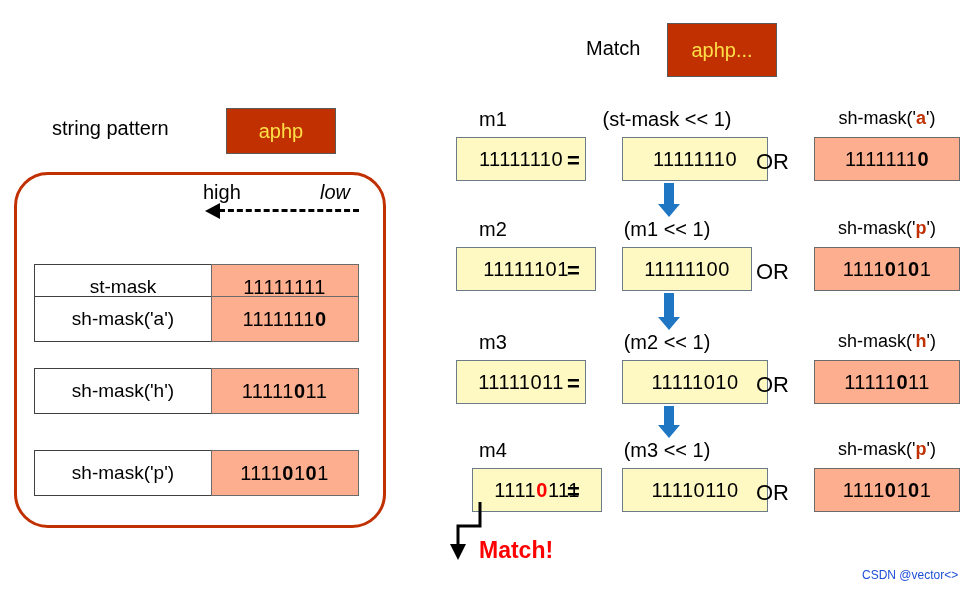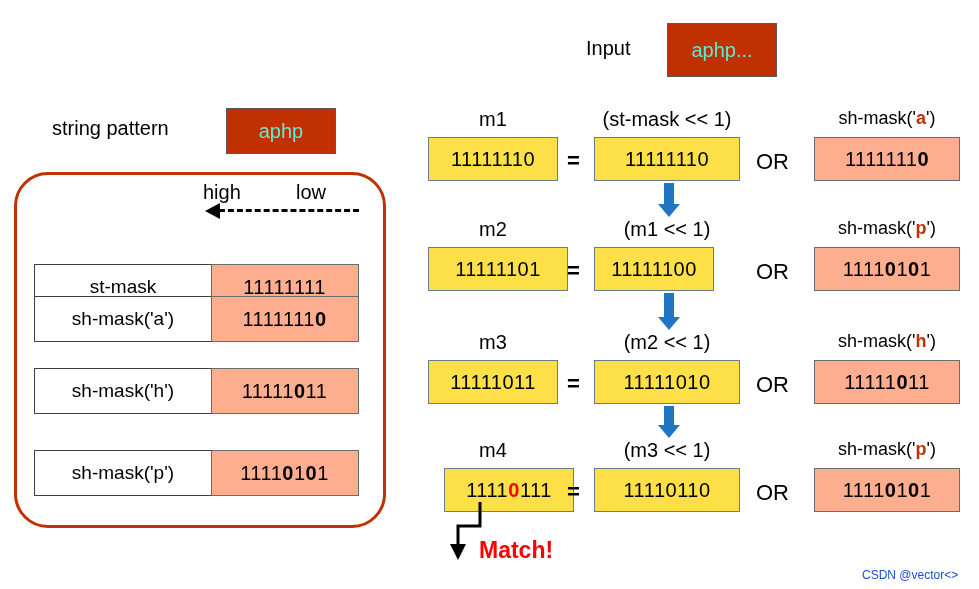--- a/index.html
+++ b/index.html
@@ -8,38 +8,38 @@
 
   .abs{position:absolute;}
 
   
   .lbl{font-size:20px;line-height:1;white-space:nowrap;}
   .lbl-sm{font-size:18px;line-height:1;white-space:nowrap;}
   .center{text-align:center;}
 
   
   .brick{
-    background:#C03000;border:1px solid #5a5a5a;color:#5eead4;
+    background:#C03000;border:1px solid #5a5a5a;color:#fde047;
     display:flex;align-items:center;justify-content:center;
     font-size:20px;
   }
   .white-cell{
     background:#ffffff;border:1.5px solid #404040;
     display:flex;align-items:center;justify-content:center;
     font-size:19px;
   }
   .salmon-cell{
     background:#FCAE8E;border:1.5px solid #6b6b6b;
     display:flex;align-items:center;justify-content:center;
     font-size:20px;letter-spacing:.5px;
   }
   .blue-cell{
-    background:#fde047;border:1.5px solid #6b7b88;
+    background:#fef9c3;border:1.5px solid #6b7b88;
     display:flex;align-items:center;justify-content:center;
-    font-size:20px;letter-spacing:.5px;
+    font-size:20px;letter-spacing:.5px;margin-left:28px;
   }
   .salmon-cell b,.blue-cell b{font-weight:bold;}
   .red{color:#FF0000;font-weight:bold;}
   .redl{color:#C03000;font-weight:bold;}
 
   
   .group-box{
     border:3px solid #C03000;border-radius:34px;background:transparent;
   }
 
@@ -72,21 +72,21 @@
 
 <div class="abs lbl" style="left:52px;top:118px;">string pattern</div>
 
 <div class="abs brick" style="left:226px;top:108px;width:108px;height:44px;">
   <span>aphp</span>
 </div>
 
 <div class="abs group-box" style="left:14px;top:172px;width:366px;height:350px;"></div>
 
 <div class="abs lbl" style="left:203px;top:182px;">high</div>
-<div class="abs lbl" style="left:296px;top:182px;">low</div>
+<div class="abs lbl" style="left:320px;top:182px;font-style:italic;">low</div>
 <div class="abs arrow-left" style="left:205px;top:203px;"></div>
 <div class="abs dash-line" style="left:219px;top:209px;width:140px;"></div>
 
 <div id="mask-rows">
     <div class="abs" style="left: 34px; top: 218px; width: 326px; height: 46px; display: flex; margin-top: 46px;">
       <div class="white-cell" style="width: 178px; height: 46px; box-sizing: border-box;">st-mask</div>
       <div class="salmon-cell" style="width: 148px; height: 46px; box-sizing: border-box; margin-left: -1.5px;">11111111</div>
     </div>
     <div class="abs" style="left: 34px; top: 296px; width: 326px; height: 46px; display: flex;">
       <div class="white-cell" style="width: 178px; height: 46px; box-sizing: border-box;">sh-mask('a')</div>
@@ -95,21 +95,21 @@
     <div class="abs" style="left: 34px; top: 368px; width: 326px; height: 46px; display: flex;">
       <div class="white-cell" style="width: 178px; height: 46px; box-sizing: border-box;">sh-mask('h')</div>
       <div class="salmon-cell" style="width: 148px; height: 46px; box-sizing: border-box; margin-left: -1.5px;">11111<b>0</b>11</div>
     </div>
     <div class="abs" style="left: 34px; top: 450px; width: 326px; height: 46px; display: flex;">
       <div class="white-cell" style="width: 178px; height: 46px; box-sizing: border-box;">sh-mask('p')</div>
       <div class="salmon-cell" style="width: 148px; height: 46px; box-sizing: border-box; margin-left: -1.5px;">1111<b>0</b>1<b>0</b>1</div>
     </div>
   </div>
 
-<div class="abs lbl" style="left:586px;top:38px;">Input</div>
+<div class="abs lbl" style="left:586px;top:38px;">Match</div>
 <div class="abs brick" style="left:667px;top:23px;width:108px;height:52px;">
   <span>aphp...</span>
 </div>
 
 <div id="step-rows">
     <div class="abs lbl center" style="left: 428px; top: 109px; width: 130px;">m1</div>
     <div class="abs blue-cell" style="left: 428px; top: 137px; width: 130px; height: 44px; box-sizing: border-box;">11111110</div>
     <div class="abs eq" style="left: 567px; top: 148px;">=</div>
     <div class="abs lbl center" style="left: 594px; top: 109px; width: 146px;">(st-mask &lt;&lt; 1)</div>
     <div class="abs blue-cell" style="left: 594px; top: 137px; width: 146px; height: 44px; box-sizing: border-box;">11111110</div>
@@ -117,21 +117,21 @@
     <div class="abs lbl-sm center" style="left: 814px; top: 109px; width: 146px;">sh-mask('<span class="redl">a</span>')</div>
     <div class="abs salmon-cell" style="left: 814px; top: 137px; width: 146px; height: 44px; box-sizing: border-box;">1111111<b>0</b></div>
     <div class="blue-arrow" style="left: 658px; top: 183px; width: 22px; height: 34px;">
       <div class="shaft" style="height:21px;"></div>
       <div class="head" style="top:21px;"></div>
     </div>
     <div class="abs lbl center" style="left: 428px; top: 219px; width: 130px;">m2</div>
     <div class="abs blue-cell" style="left: 428px; top: 247px; width: 140px; height: 44px; box-sizing: border-box;">11111101</div>
     <div class="abs eq" style="left: 567px; top: 258px;">=</div>
     <div class="abs lbl center" style="left: 594px; top: 219px; width: 146px;">(m1 &lt;&lt; 1)</div>
-    <div class="abs blue-cell" style="left: 594px; top: 247px; width: 120px; height: 44px; box-sizing: border-box;">11111100</div>
+    <div class="abs blue-cell" style="left: 594px; top: 247px; width: 130px; height: 44px; box-sizing: border-box;">11111100</div>
     <div class="abs orop" style="left: 756px; top: 259px;">OR</div>
     <div class="abs lbl-sm center" style="left: 814px; top: 219px; width: 146px;">sh-mask('<span class="redl">p</span>')</div>
     <div class="abs salmon-cell" style="left: 814px; top: 247px; width: 146px; height: 44px; box-sizing: border-box;">1111<b>0</b>1<b>0</b>1</div>
     <div class="blue-arrow" style="left: 658px; top: 293px; width: 22px; height: 37px;">
       <div class="shaft" style="height:24px;"></div>
       <div class="head" style="top:24px;"></div>
     </div>
     <div class="abs lbl center" style="left: 428px; top: 332px; width: 130px;">m3</div>
     <div class="abs blue-cell" style="left: 428px; top: 360px; width: 130px; height: 44px; box-sizing: border-box;">11111011</div>
     <div class="abs eq" style="left: 567px; top: 371px;">=</div>

